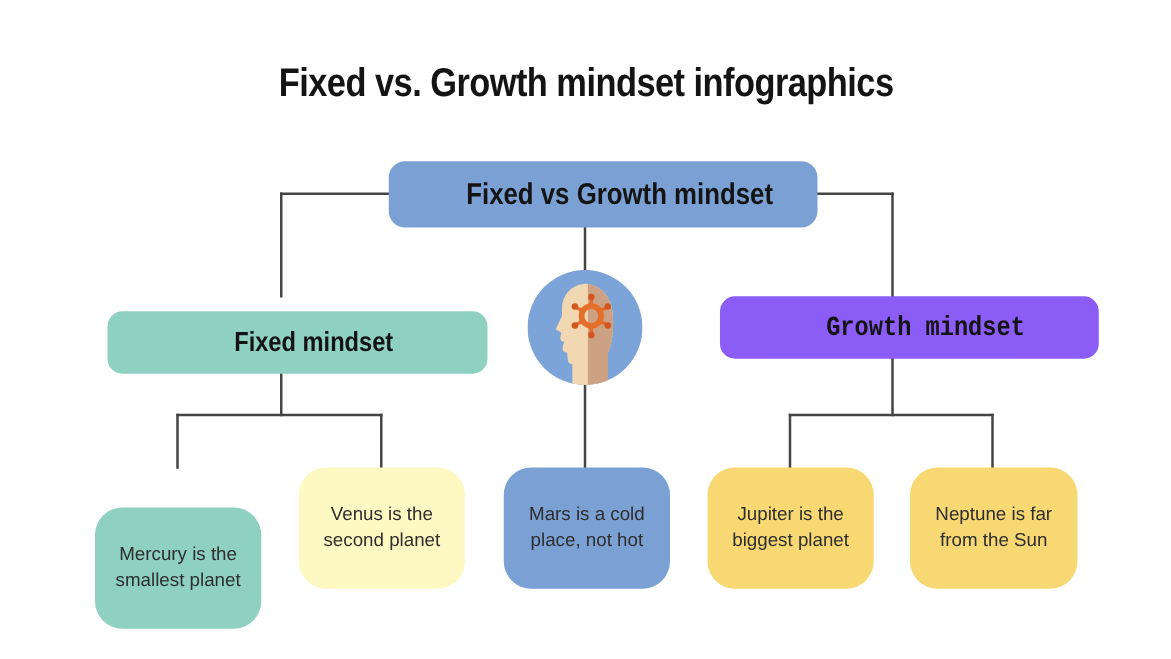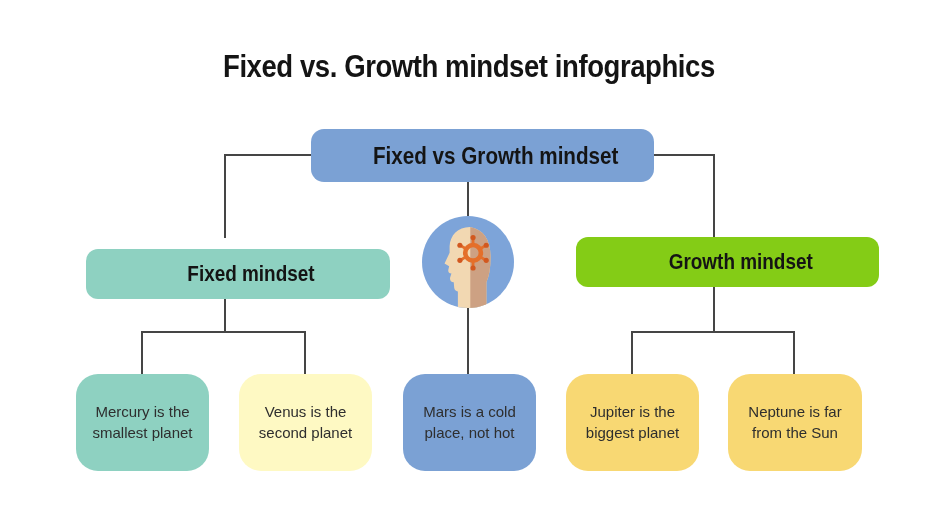--- a/index.html
+++ b/index.html
@@ -18,21 +18,21 @@
   }
   .node-root{left:311px;top:129px;width:317px;height:53px;border-radius:13px;font-size:24px;}
   .node-fixed{left:86px;top:237px;width:278px;height:50px;border-radius:12px;font-size:22px;}
   .node-growth{left:576px;top:237px;width:277px;height:50px;border-radius:12px;font-size:22px;}
   .line{position:absolute;background:#454545;}
   .card{
     position:absolute;top:374px;width:133px;height:97px;border-radius:22px;
     display:flex;align-items:center;justify-content:center;text-align:center;
     font-size:15px;line-height:1.35;color:#2e2e2e;padding:0 6px;box-sizing:border-box;
   }
-  .card-mercury{left:76px;}
+  .card-mercury{left:76px;margin-top:32px;}
   .card-venus{left:239px;}
   .card-mars{left:403px;}
   .card-jupiter{left:566px;}
   .card-neptune{left:728px;width:134px;}
   .icon-wrap{position:absolute;left:422px;top:216px;width:92px;height:92px;}
 </style>
 </head>
 <body>
 
 <div class="stage">
@@ -96,21 +96,21 @@
         <circle cx="41.2" cy="48.2" r="2.8"></circle>
         <circle cx="69.8" cy="48.2" r="2.8"></circle>
         <circle cx="41.2" cy="31.8" r="2.8"></circle>
       </g>
     </svg>
   </div>
 
   <div class="node node-fixed" style="background-color: rgb(142, 209, 193); margin-top: 12px;">
     <span class="condensed">Fixed mindset</span>
   </div>
-  <div class="node node-growth" style="background-color: #84cc16;">
+  <div class="node node-growth" style="background-color: #8b5cf6; font-family: Liberation Mono, monospace;">
     <span class="condensed">Growth mindset</span>
   </div>
 
   <div class="card card-mercury" style="background-color: rgb(142, 209, 193);">
     <span>Mercury is the smallest planet</span>
   </div>
   <div class="card card-venus" style="background-color: #fef9c3;">
     <span>Venus is the second planet</span>
   </div>
   <div class="card card-mars" style="background-color: rgb(123, 161, 212);">

